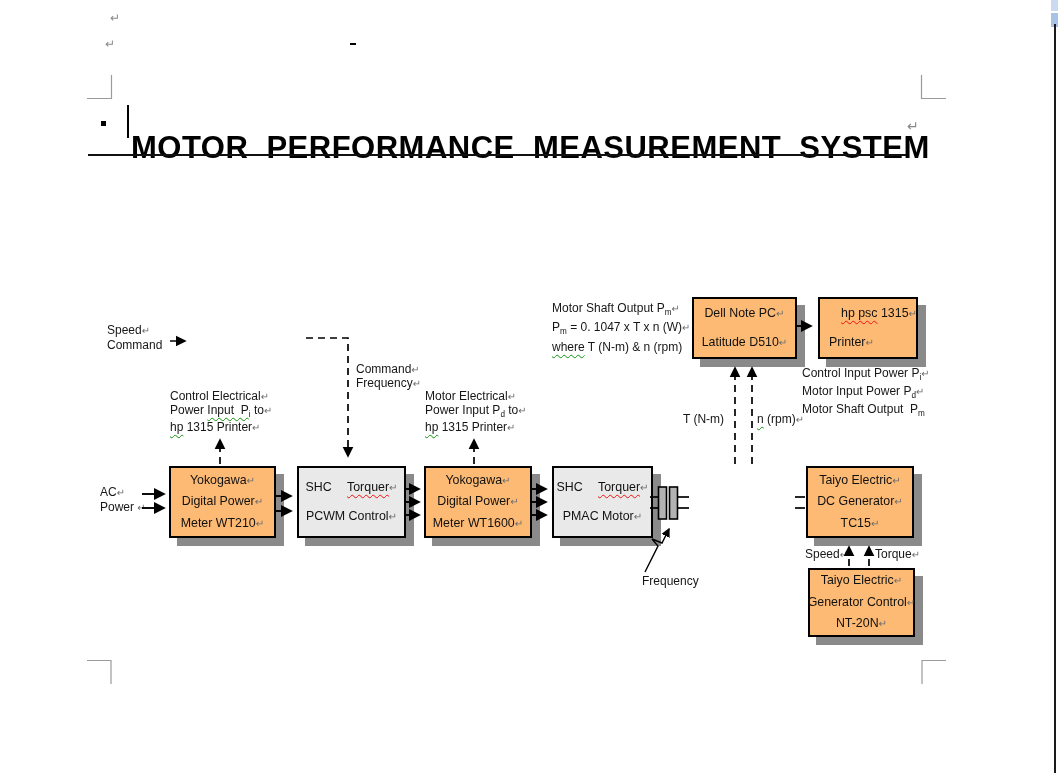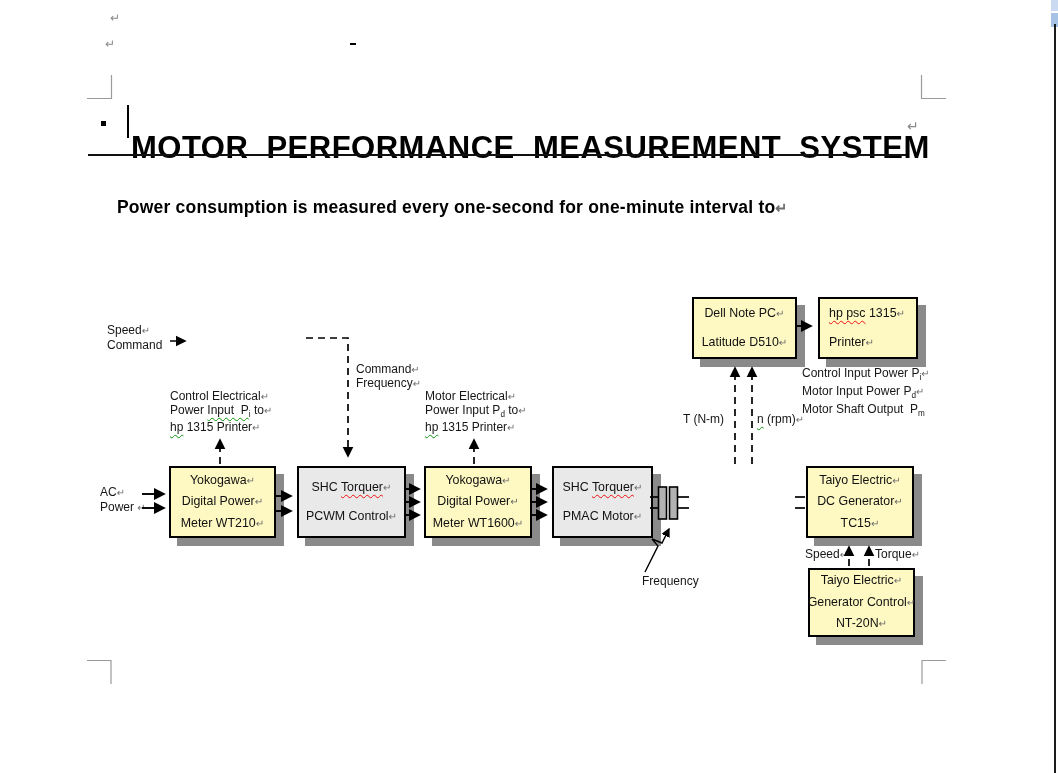--- a/index.html
+++ b/index.html
@@ -14,32 +14,32 @@
   .bullet{position:absolute;left:101px;top:121px;width:5px;height:5px;background:#000;}
   .cursor{position:absolute;left:127px;top:105px;width:2px;height:33px;background:#000;}
   
   .title{position:absolute;left:131px;top:105px;font-size:31px;font-weight:700;
          letter-spacing:0.5px;word-spacing:9px;white-space:nowrap;margin-top:25px;}
   .title-mark{position:absolute;left:907px;top:118px;color:#8a8a8a;font-size:14px;}
   .rule{position:absolute;left:88px;top:154px;width:818px;height:2px;background:#111;}
   .intro{position:absolute;left:117px;font-size:17.5px;font-weight:700;letter-spacing:0.2px;white-space:nowrap;}
   
   .lbl{position:absolute;font-size:12px;line-height:13.5px;white-space:nowrap;color:#161616;}
-  .box{position:absolute;border:2px solid #000;background:#fef9c3;box-shadow:8px 8px 0 #8a8a8a;
+  .box{position:absolute;border:2px solid #000;background:#fdba74;box-shadow:8px 8px 0 #8a8a8a;
        display:flex;flex-direction:column;justify-content:center;align-items:center;
        text-align:center;font-size:12.4px;color:#111;}
   .box.gray{background:#e9e9e9;}
   .box.leftal{align-items:flex-start;text-align:left;padding-left:9px;}
   .b2 .bl{line-height:29px;white-space:nowrap;}
   .b3 .bl{line-height:21.4px;white-space:nowrap;}
   .m{color:#6e6e6e;font-size:0.82em;}
   u.g{text-decoration-line:underline;text-decoration-style:wavy;text-decoration-color:#0c930c;
       text-decoration-thickness:1px;text-underline-offset:2.5px;}
   u.r{text-decoration-line:underline;text-decoration-style:wavy;text-decoration-color:#ee1111;
-      text-decoration-thickness:1px;text-underline-offset:2.5px;}
+      text-decoration-thickness:1px;text-underline-offset:2.5px;margin-left:12px;}
   sub{font-size:0.68em;}
   svg.wires{position:absolute;left:0;top:0;pointer-events:none;}
 </style>
 </head>
 <body>
 
 <div class="page">
 
   <div class="sb-a" style="background:#c9daf1"></div>
   <div class="sb-b" style="background:#a6c3e6"></div>
@@ -47,39 +47,43 @@
 
   <span class="pilcrow" style="left:110px;top:12px">↵</span>
   <span class="pilcrow" style="left:105px;top:38px">↵</span>
   <div class="stray"></div>
   <div class="bullet"></div>
   <div class="cursor"></div>
 
   <div class="title">MOTOR PERFORMANCE MEASUREMENT SYSTEM</div>
   <span class="title-mark">↵</span>
   <div class="rule"></div>
-  <div class="intro" style="top:197px">Power consumption is measured every one-second for one-minute interval to<span class="m">↵</span></div>
 
   <div class="lbl" style="left:107px;top:323px;line-height:14px">
     <div>Speed<span class="m">↵</span></div>
     <div>Command</div>
   </div>
   <div class="lbl" style="left:356px;top:363px">
     <div>Command<span class="m">↵</span></div>
     <div>Frequency<span class="m">↵</span></div>
   </div>
   <div class="lbl" style="left:170px;top:390px">
     <div>Control Electrical<span class="m">↵</span></div>
     <div>Power <u class="g">Input&nbsp; P<sub>i</sub></u> to<span class="m">↵</span></div>
     <div><u class="g">hp</u> 1315 Printer<span class="m">↵</span></div>
   </div>
   <div class="lbl" style="left:425px;top:390px">
     <div>Motor Electrical<span class="m">↵</span></div>
     <div>Power Input P<sub>d</sub> to<span class="m">↵</span></div>
     <div><u class="g">hp</u> 1315 Printer<span class="m">↵</span></div>
+  </div>
+  <div class="lbl" style="left:552px;top:301px;line-height:14px">
+    <div>Motor Shaft Output P<sub>m</sub><span class="m">↵</span></div>
+    <div>P<sub>m</sub> = 0. 1047 x T x n (W)<span class="m">↵</span></div>
+    <div><u class="g">where</u> T (N-m) &amp; n (rpm)</div>
   </div>
   <div class="lbl" style="left:802px;top:367px">
     <div>Control Input Power P<sub>i</sub><span class="m">↵</span></div>
     <div>Motor Input Power P<sub>d</sub><span class="m">↵</span></div>
     <div>Motor Shaft Output&nbsp; P<sub>m</sub></div>
   </div>
   <div class="lbl" style="left:100px;top:485px;line-height:14px">
     <div>AC<span class="m">↵</span></div>
     <div>Power <span class="m">↵</span></div>
   </div>

